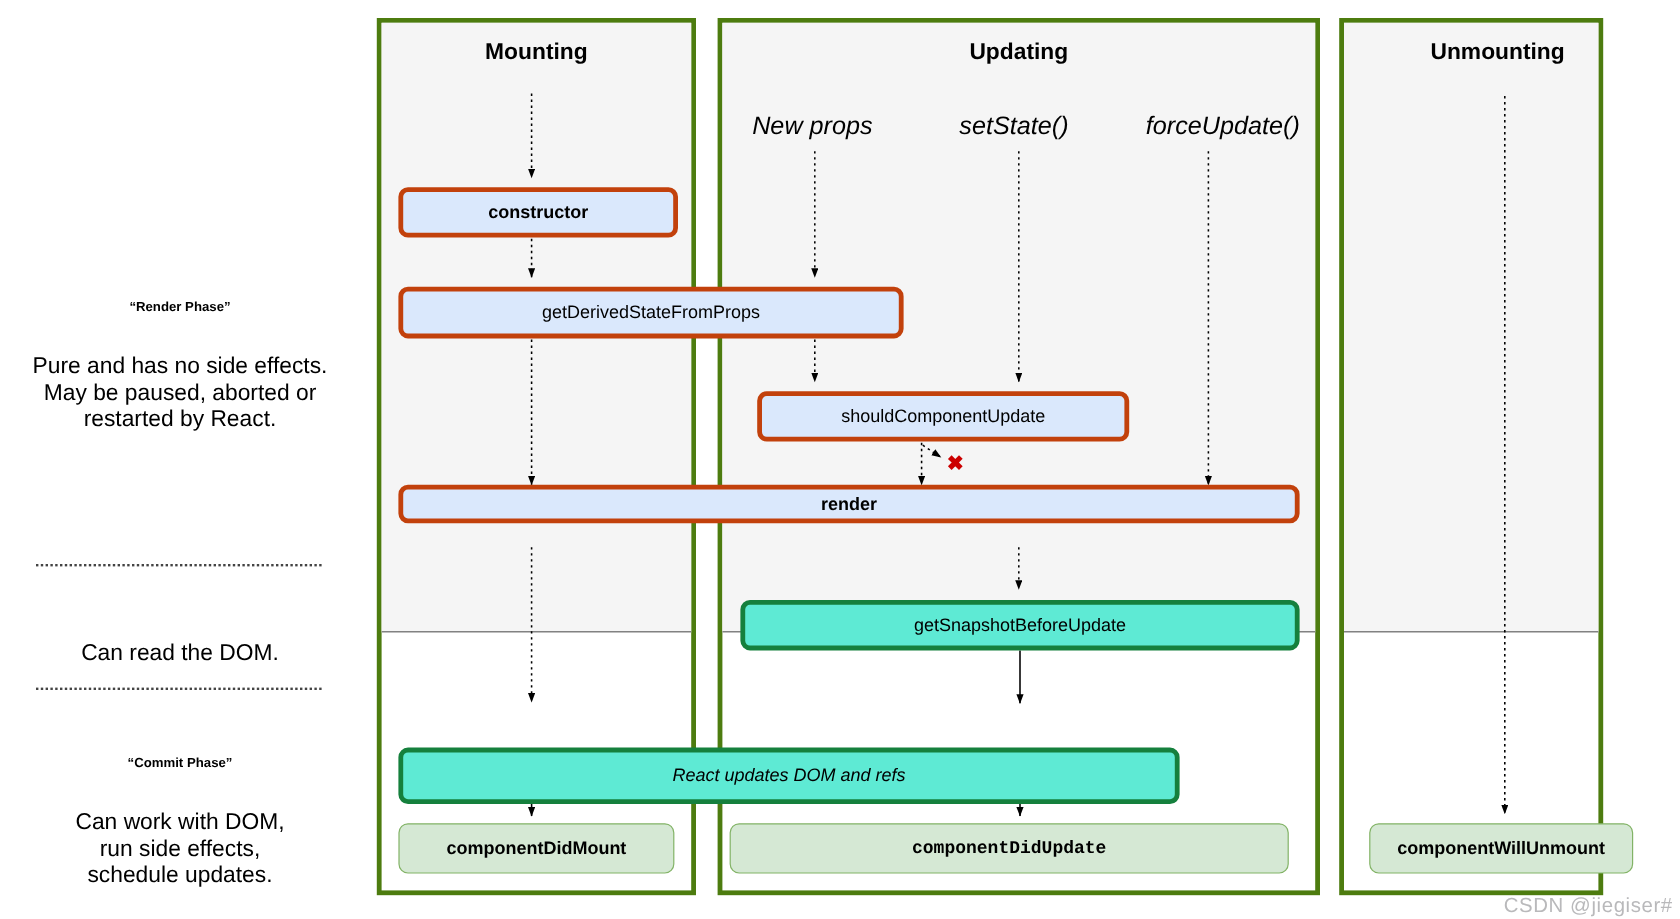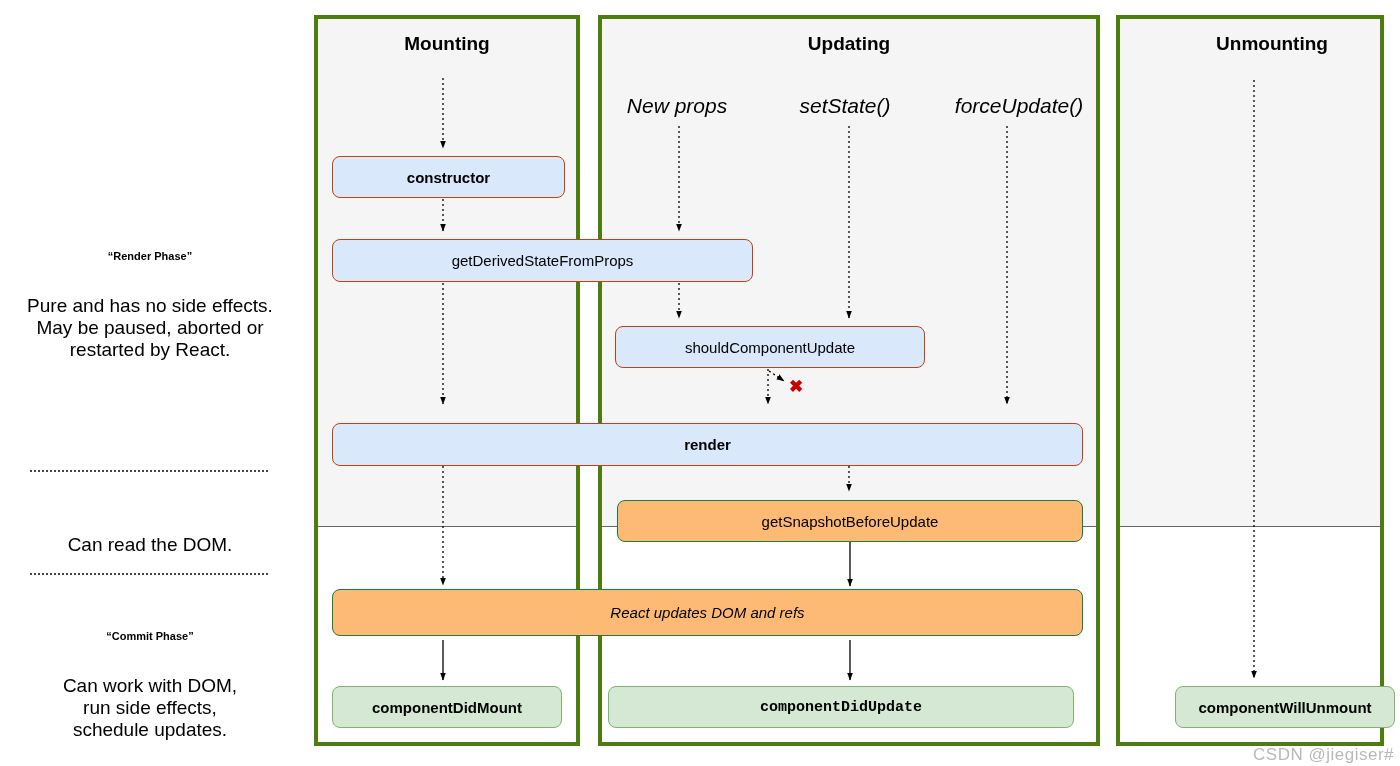--- a/index.html
+++ b/index.html
@@ -31,21 +31,21 @@
   }
   .column-title {
     position: relative;
     margin-top: 14px;
     text-align: center;
     font-size: 19px;
     font-weight: bold;
   }
   .col-mounting   { left: 314px;  width: 266px; }
   .col-updating   { left: 598px;  width: 502px; }
-  .col-unmounting { left: 1116px; width: 268px; padding-left: 44px; }
+  .col-unmounting { left: 1116px; width: 220px; padding-left: 44px; }
 
   
   .phase-panel { position: absolute; left: 16px; top: 0; width: 268px; height: 766px; }
   .phase-title {
     position: absolute;
     width: 100%;
     text-align: center;
     font-size: 11px;
     font-weight: bold;
   }
@@ -76,22 +76,22 @@
   
   .node {
     position: absolute;
     border-radius: 8px;
     display: flex;
     align-items: center;
     justify-content: center;
     font-size: 15px;
     text-align: center;
   }
-  .node-blue   { background: #dae8fc; border: 1px solid #c2410c; }
-  .node-yellow { background: #fdba74; border: 1px solid #15803d; }
+  .node-blue   { background: #dae8fc; border: 4px solid #c2410c; }
+  .node-yellow { background: #5eead4; border: 4px solid #15803d; }
   .node-green  { background: #d5e8d4; border: 1px solid #82b366; }
   .bold   { font-weight: bold; }
   .italic { font-style: italic; }
 
   
   .reject-x {
     position: absolute;
     font-size: 17px;
     font-weight: bold;
     color: #cc0000;
@@ -176,31 +176,31 @@
 
     <line x1="850" y1="542" x2="850" y2="586" stroke="#000" stroke-width="1.3" marker-end="url(#ah)"></line>
     <line x1="443" y1="640" x2="443" y2="680" stroke="#000" stroke-width="1.3" marker-end="url(#ah)"></line>
     <line x1="850" y1="640" x2="850" y2="680" stroke="#000" stroke-width="1.3" marker-end="url(#ah)"></line>
   </svg>
 
   <div class="node node-blue bold" style="left: 332px; top: 156px; width: 233px; height: 42px;">constructor</div>
 
   <div class="node node-blue" style="left: 332px; top: 239px; width: 421px; height: 43px;">getDerivedStateFromProps</div>
 
-  <div class="node node-blue" style="left: 615px; top: 326px; width: 310px; height: 42px;">shouldComponentUpdate</div>
-
-  <div class="node node-blue bold" style="left: 332px; top: 423px; width: 751px; height: 43px;">render</div>
+  <div class="node node-blue" style="left: 631px; top: 326px; width: 310px; height: 42px;">shouldComponentUpdate</div>
+
+  <div class="node node-blue bold" style="left: 332px; top: 404px; width: 751px; height: 32px;">render</div>
 
   <div class="node node-yellow" style="left: 617px; top: 500px; width: 466px; height: 42px;">getSnapshotBeforeUpdate</div>
 
-  <div class="node node-yellow italic" style="left: 332px; top: 589px; width: 751px; height: 47px;">React updates DOM and refs</div>
+  <div class="node node-yellow italic" style="left: 332px; top: 623px; width: 651px; height: 47px;">React updates DOM and refs</div>
 
   <div class="node node-green bold" style="left: 332px; top: 686px; width: 230px; height: 42px;">componentDidMount</div>
 
   <div class="node node-green bold" style="left: 608px; top: 686px; width: 466px; height: 42px; font-family: Liberation Mono, monospace;">componentDidUpdate</div>
 
-  <div class="node node-green bold" style="left: 1141px; top: 686px; width: 220px; height: 42px; margin-left: 34px;">componentWillUnmount</div>
+  <div class="node node-green bold" style="left: 1141px; top: 686px; width: 220px; height: 42px;">componentWillUnmount</div>
 
   <span class="reject-x" style="left: 789px; top: 378px;">✖</span>
 
   <div class="watermark">CSDN @jiegiser#</div>
 
 </div>
 
 </body></html>

